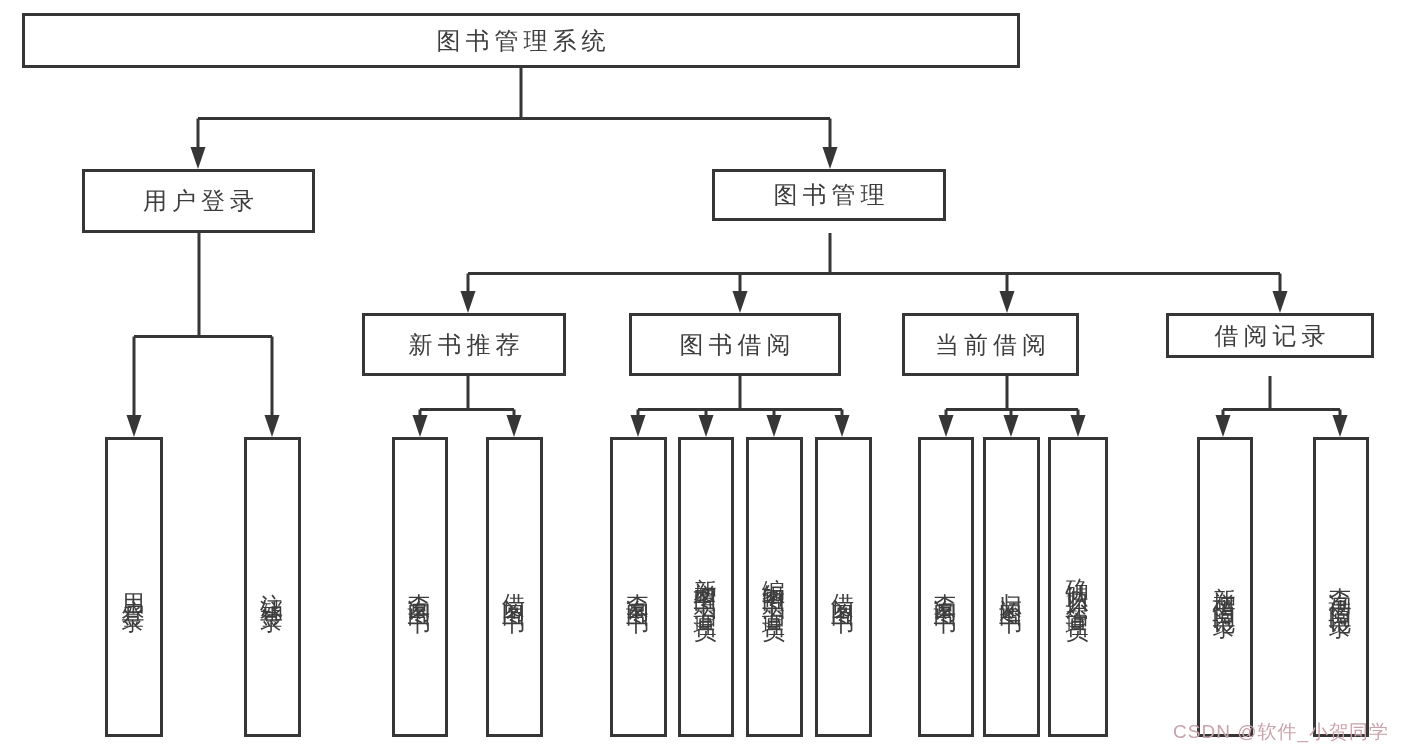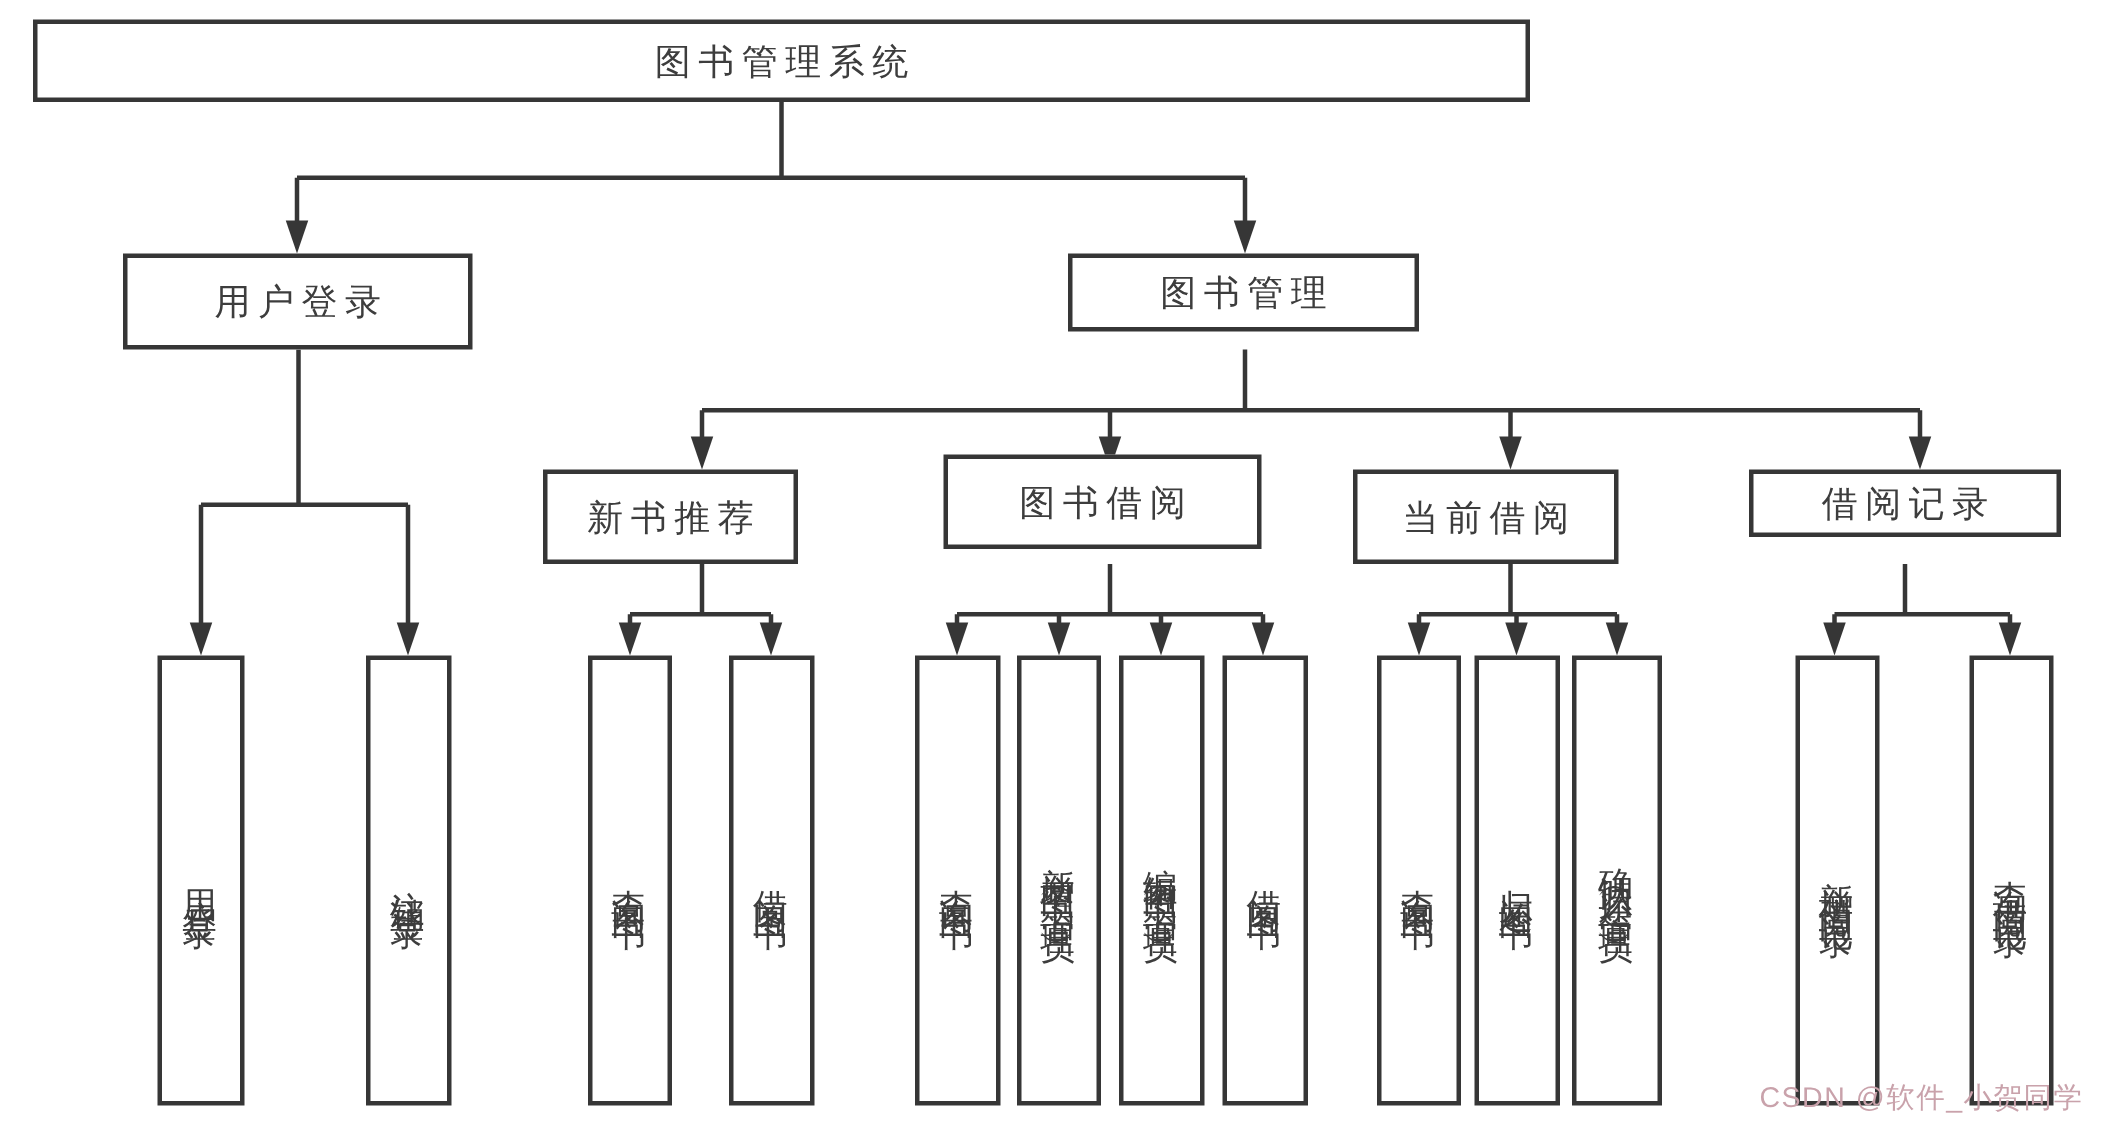--- a/index.html
+++ b/index.html
@@ -102,22 +102,22 @@
       <polygon points="1215.5,415 1230.5,415 1223,437"></polygon>
       <polygon points="1332.5,415 1347.5,415 1340,437"></polygon>
     </g>
   </svg>
 
   <div class="node" style="left:22px;top:13px;width:998px;height:55px;">图书管理系统</div>
 
   <div class="node" style="left:82px;top:169px;width:233px;height:64px;">用户登录</div>
   <div class="node" style="left:712px;top:169px;width:234px;height:52px;">图书管理</div>
 
-  <div class="node" style="left:362px;top:313px;width:170px;height:63px;text-align:center;">新书推荐</div>
-  <div class="node" style="left:629px;top:303px;width:212px;height:63px;">图书借阅</div>
+  <div class="node" style="left:362px;top:313px;width:204px;height:63px;text-align:center;">新书推荐</div>
+  <div class="node" style="left:629px;top:313px;width:212px;height:63px;">图书借阅</div>
   <div class="node" style="left:902px;top:313px;width:177px;height:63px;">当前借阅</div>
   <div class="node" style="left:1166px;top:313px;width:208px;height:45px;">借阅记录</div>
 
   <div class="vnode" style="left:105px;top:437px;width:58px;height:300px;">用户登录</div>
   <div class="vnode" style="left:244px;top:437px;width:57px;height:300px;">注销登录</div>
 
   <div class="vnode" style="left:392px;top:437px;width:56px;height:300px;">查询图书</div>
   <div class="vnode" style="left:486px;top:437px;width:57px;height:300px;">借阅图书</div>
 
   <div class="vnode" style="left:610px;top:437px;width:57px;height:300px;">查询图书</div>

